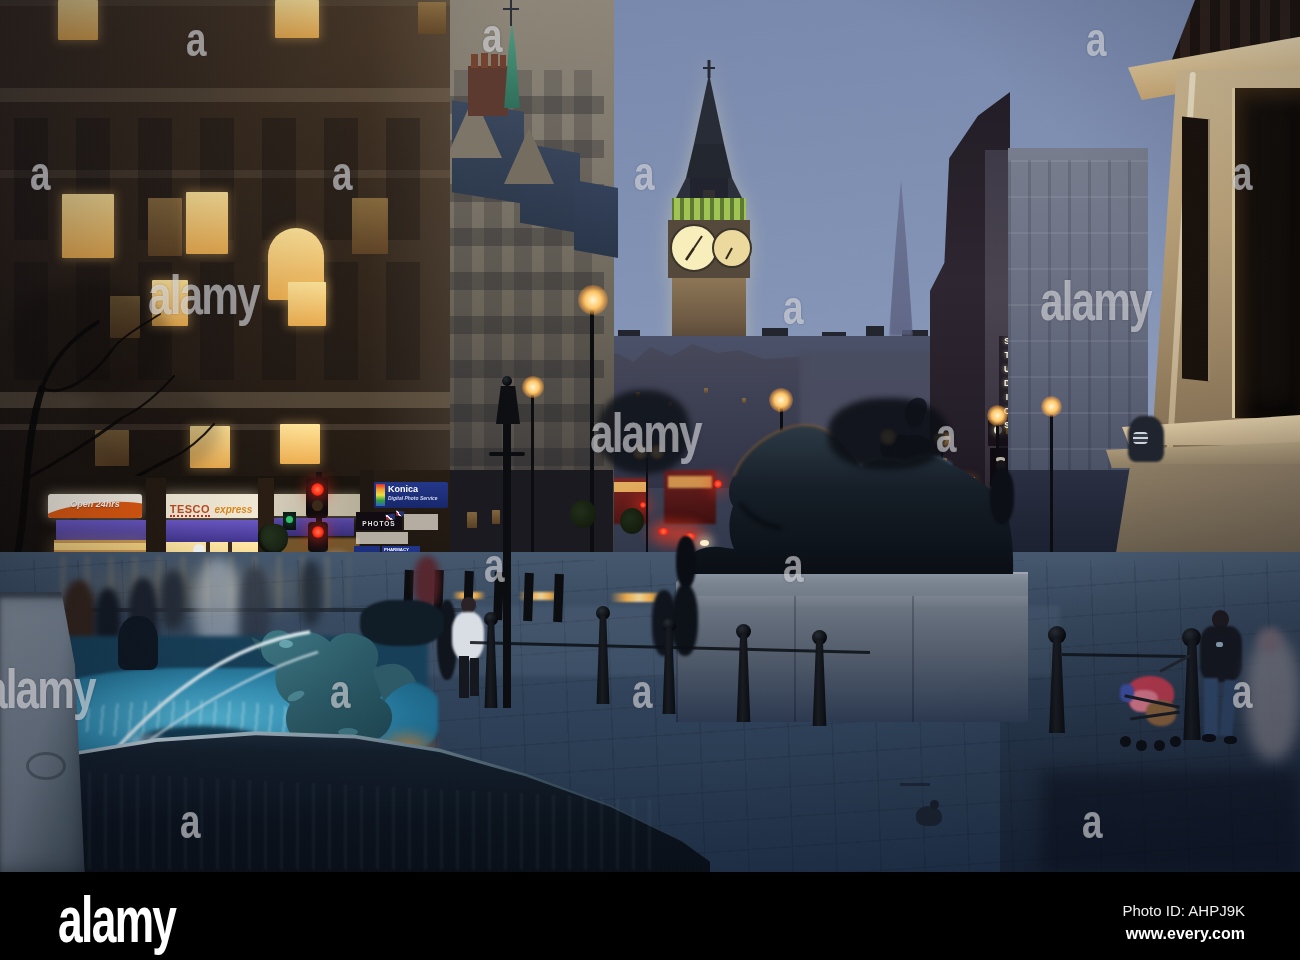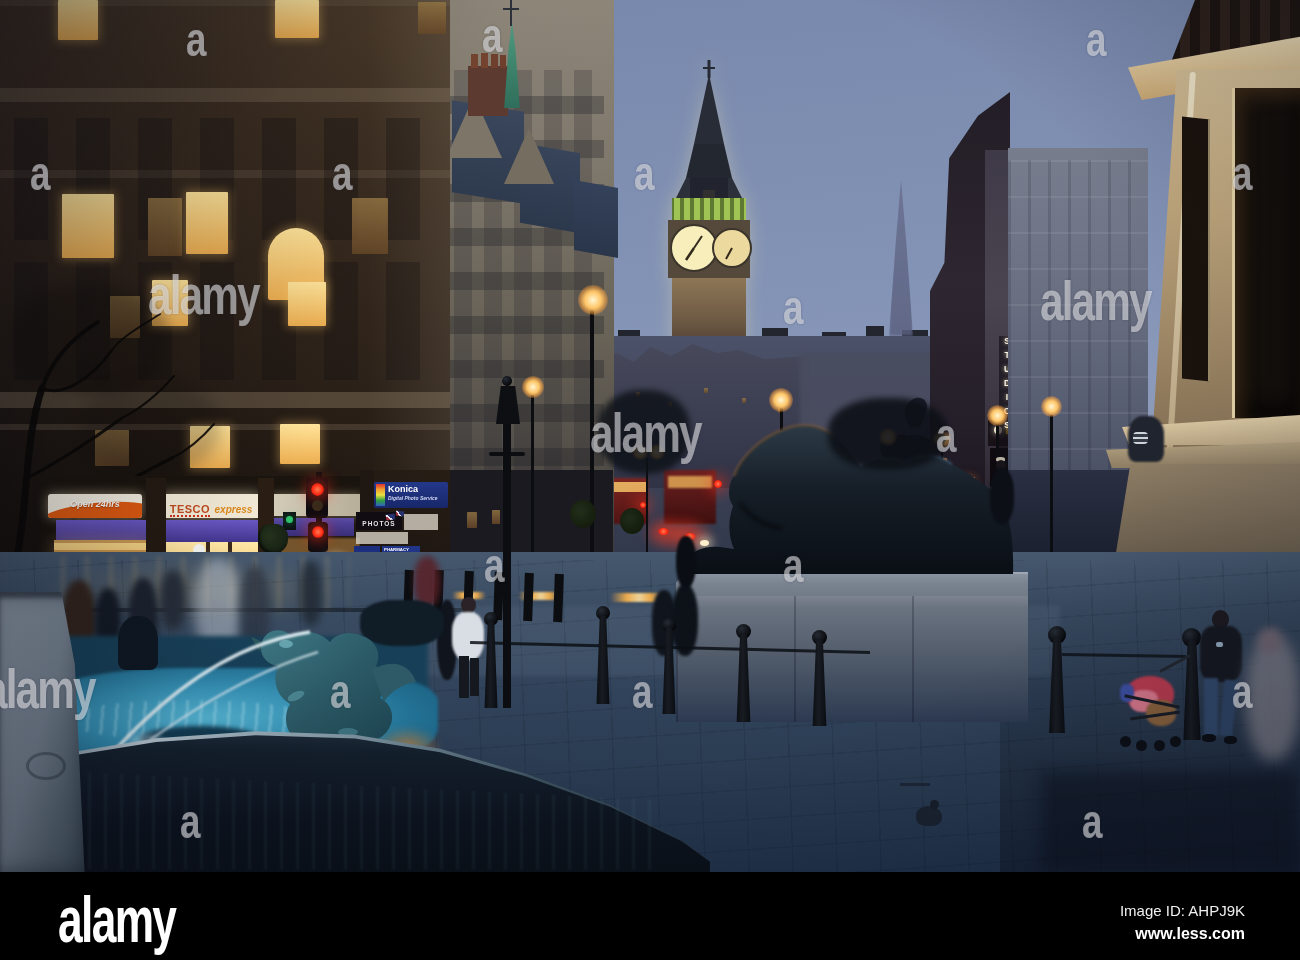--- a/index.html
+++ b/index.html
@@ -435,18 +435,18 @@
   <div class="wm wm-sm" style="left:180px;top:794px;">a</div>
   <div class="wm wm-sm" style="left:1082px;top:794px;">a</div>
 </div>
 
 <div id="footer">
   <span style="position:absolute;left:58px;top:878px;margin-top:-872px;">alamy</span>
   <div style="position:absolute;left:58px;top:10px;">
     <span style="display:inline-block;color:#fff;font-size:54px;font-weight:700;letter-spacing:-2px;transform:scale(.82,1.2);transform-origin:left top;">alamy</span>
   </div>
   <div style="position:absolute;right:55px;top:30px;text-align:right;color:#fff;">
-    <div style="font-size:15px;color:#f0f0f0;">Image ID: AHPJ9K</div>
-    <div style="font-size:16px;font-weight:700;margin-top:6px;">www.less.com</div>
+    <div style="font-size:15px;color:#f0f0f0;">Photo ID: AHPJ9K</div>
+    <div style="font-size:16px;font-weight:700;margin-top:6px;">www.every.com</div>
   </div>
 </div>
 
 </div>
 
 </body></html>

